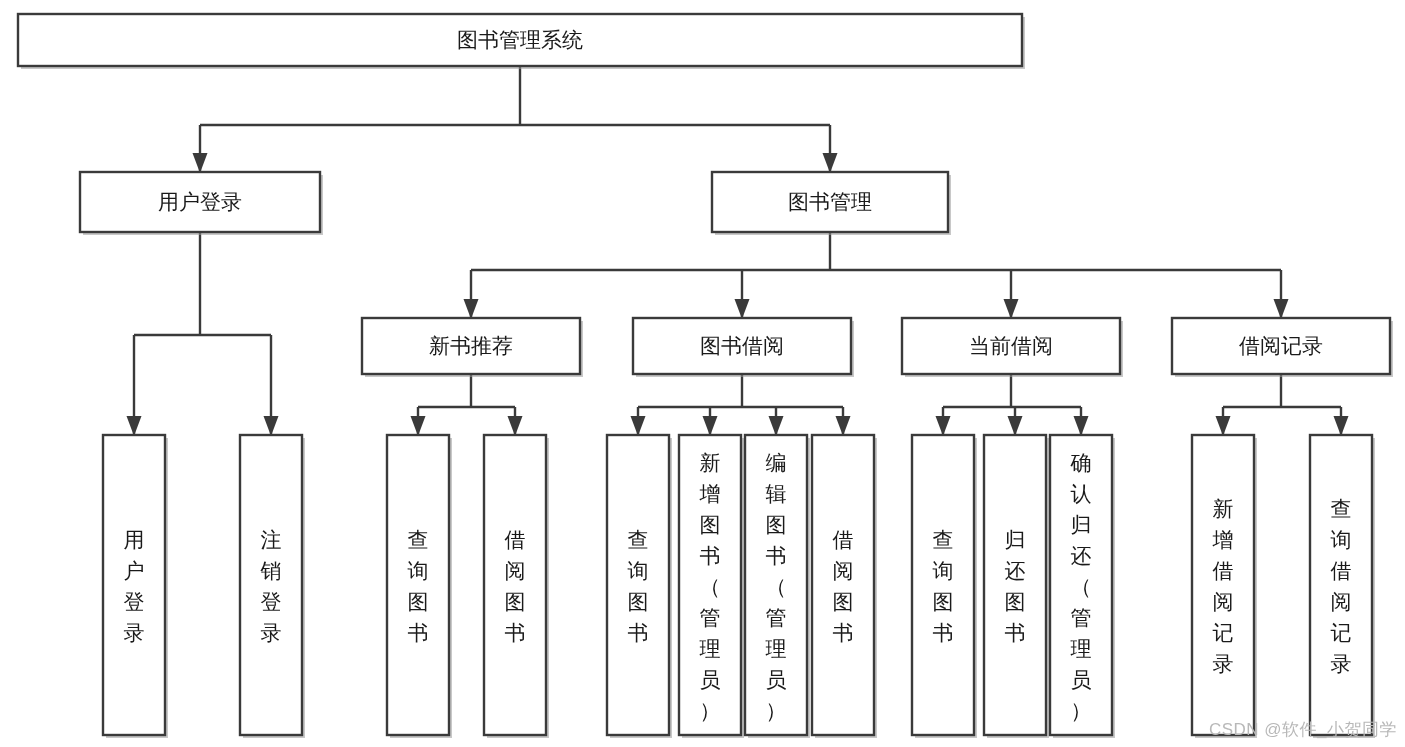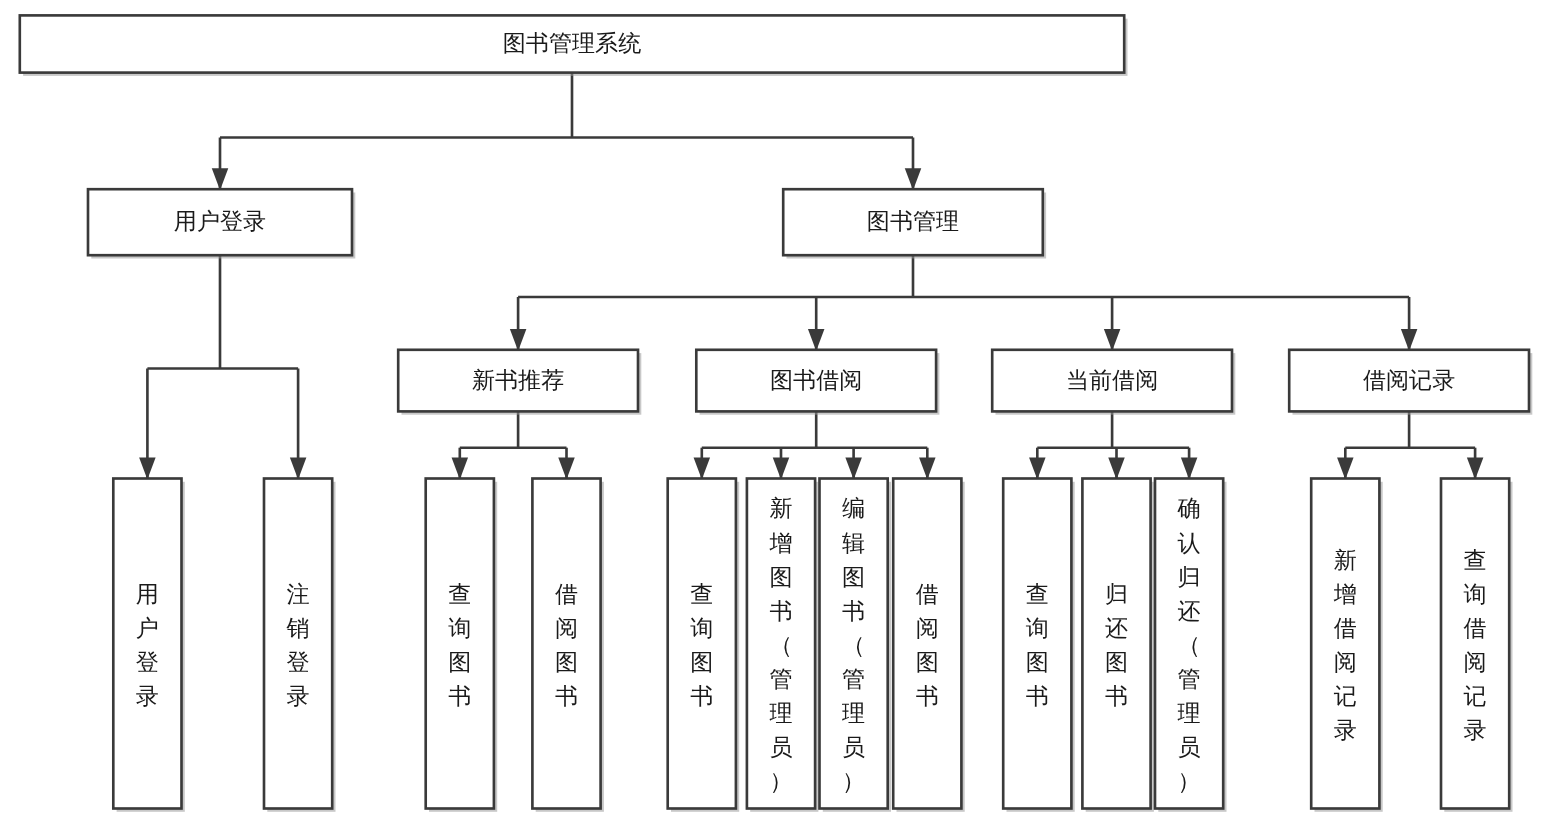--- a/index.html
+++ b/index.html
@@ -244,13 +244,14 @@
         </g>
         <g>
           <rect x="1313" y="438" width="62" height="300" class="node-shadow"></rect>
           <rect x="1310" y="435" width="62" height="300" class="node-box"></rect>
           <text x="1341" y="516" class="node-label-v"><tspan x="1341" dy="0">查</tspan><tspan x="1341" dy="31">询</tspan><tspan x="1341" dy="31">借</tspan><tspan x="1341" dy="31">阅</tspan><tspan x="1341" dy="31">记</tspan><tspan x="1341" dy="31">录</tspan></text>
         </g>
       </g>
 
   </svg>
 
+  <div class="watermark">CSDN @软件_小贺同学</div>
 </div>
 
 </body></html>

